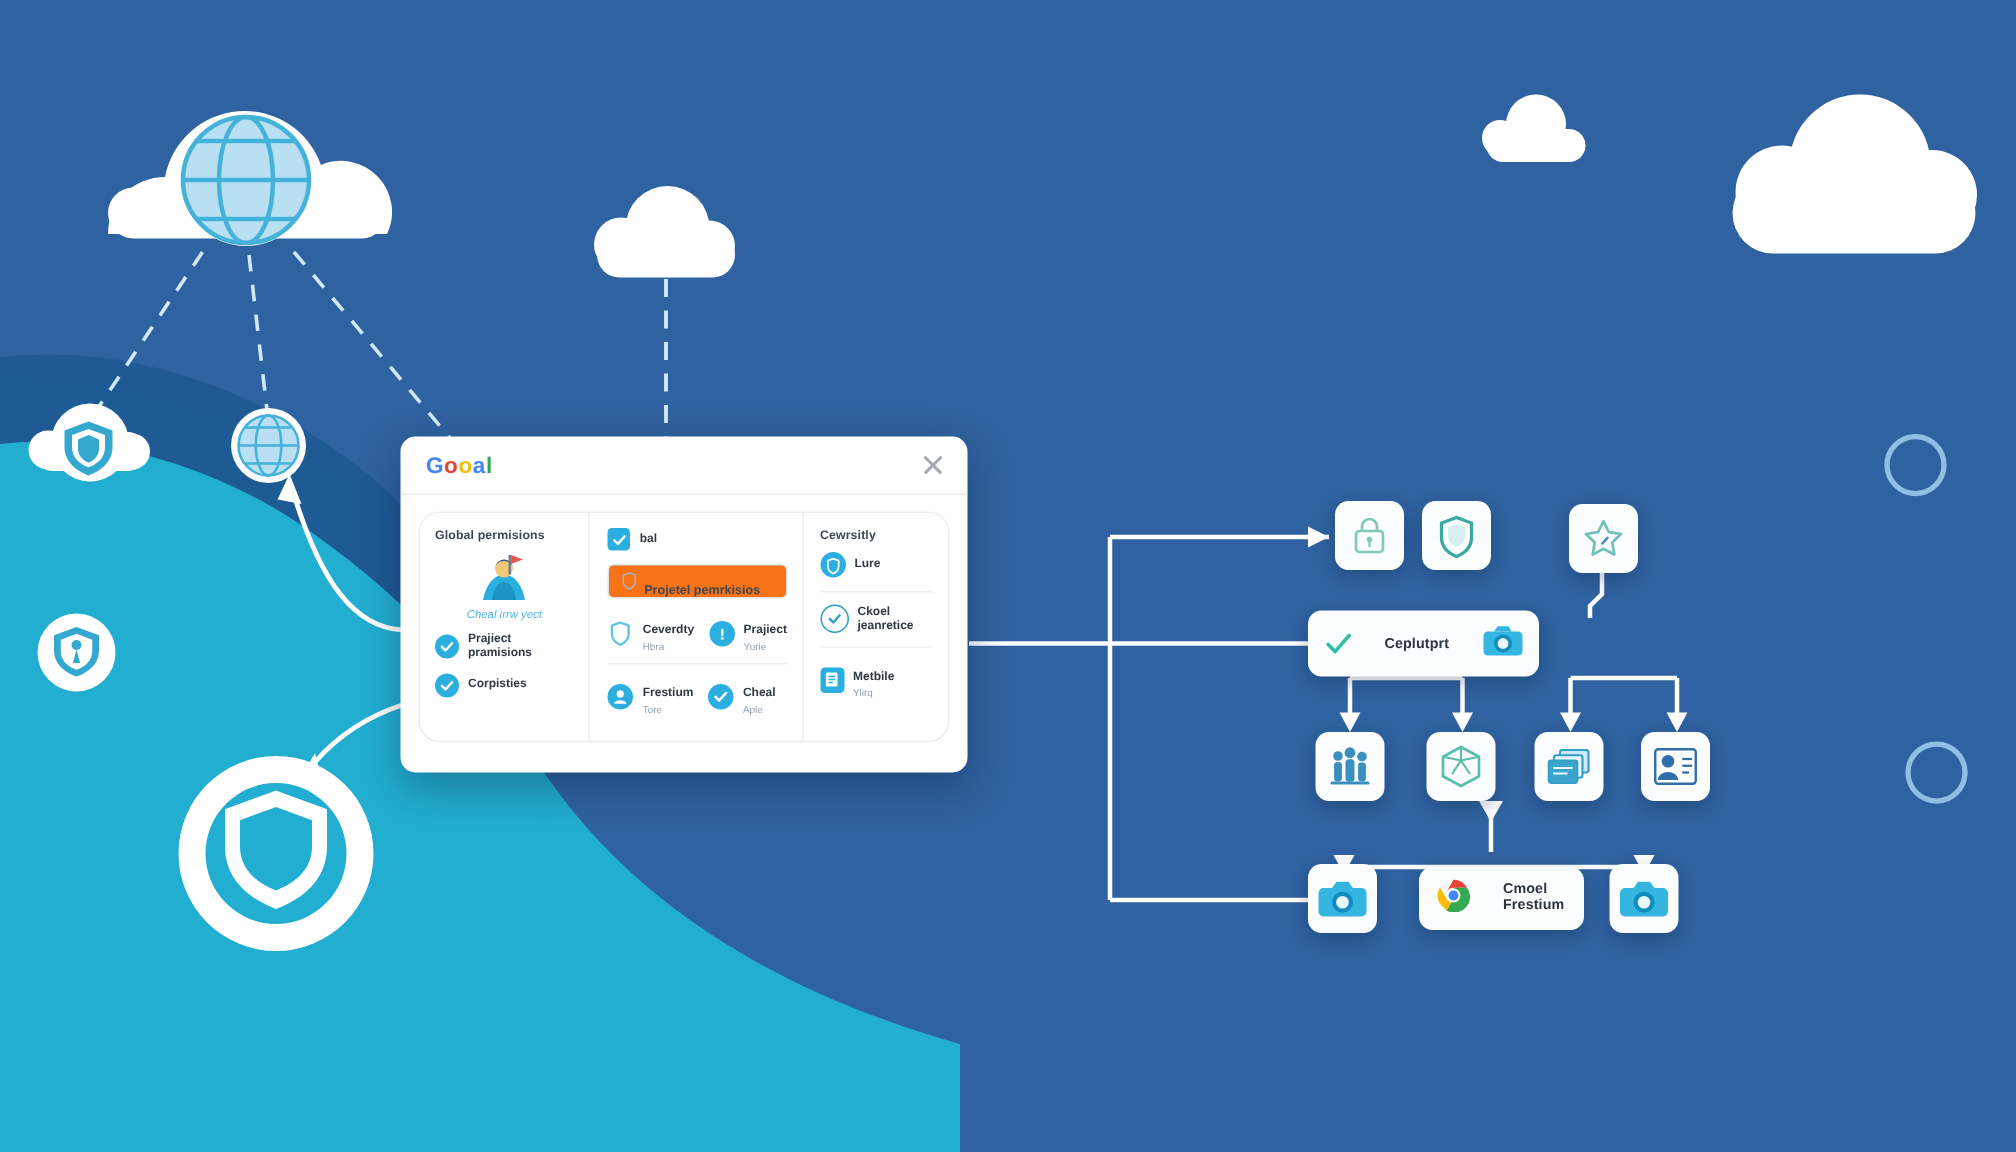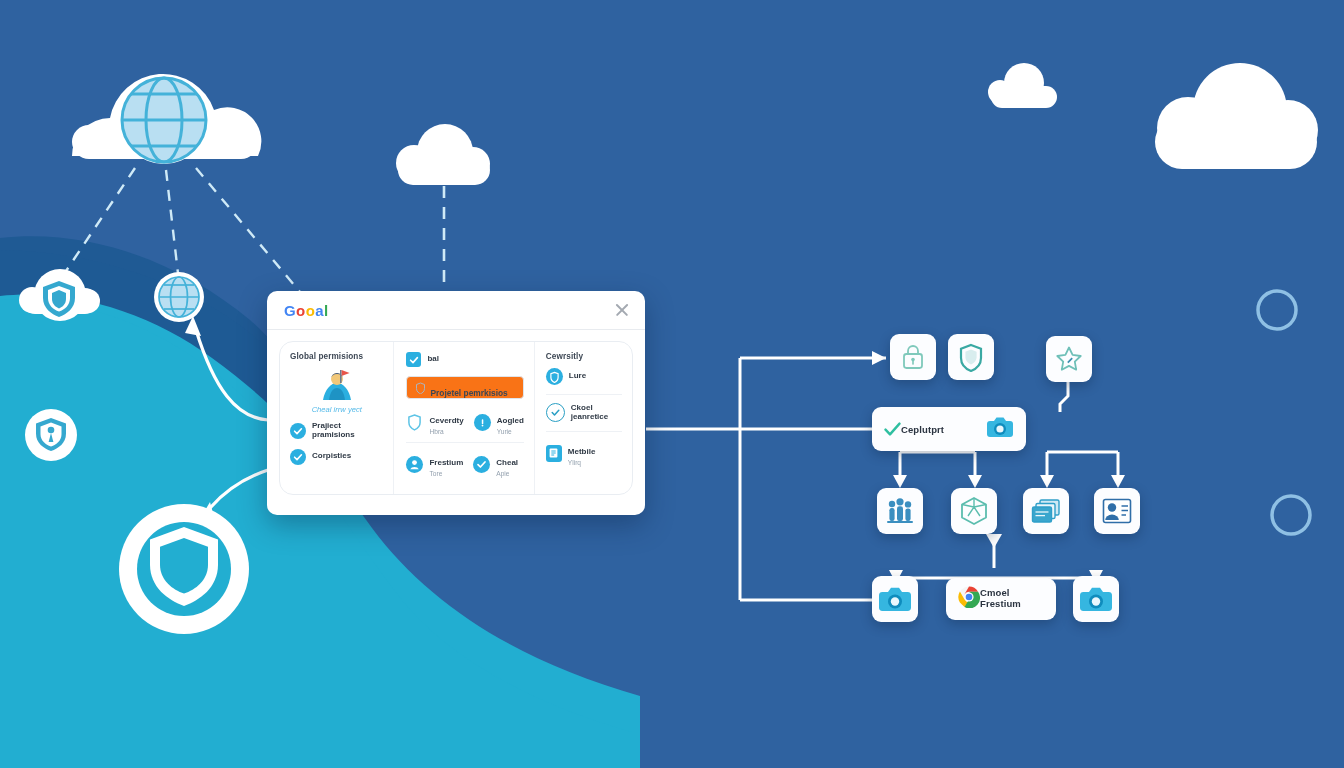--- a/index.html
+++ b/index.html
@@ -76,21 +76,21 @@
   .ic-doc{width:16px;height:17px;border-radius:3px;background:#2bafe0;flex:0 0 auto;
     display:flex;align-items:center;justify-content:center;}
 
   
   .node{
     position:absolute;background:#fcfdff;border-radius:9px;
     box-shadow:0 4px 12px rgba(8,25,50,.28);
     display:flex;align-items:center;justify-content:center;
   }
   .node-sq{width:46px;height:46px;}
-  .node-card{height:44px;display:flex;align-items:center;gap:0;padding:0 12px;justify-content:flex-start;}
+  .node-card{height:44px;display:flex;align-items:center;gap:22px;padding:0 12px;justify-content:flex-start;}
   .node-lbl{font-size:9.5px;color:#2a3340;font-weight:700;letter-spacing:.1px;white-space:nowrap;}
   .node-lbl.two{line-height:1.12;white-space:normal;}
 
   .tick-green svg{display:block}
   .box-empty{width:16px;height:16px;border:1.4px solid #9aa5b2;border-radius:3px;flex:0 0 auto;
     display:flex;align-items:center;justify-content:center;}
 
   .flow-svg{position:absolute;left:0;top:0;width:1344px;height:768px;pointer-events:none;}
 </style>
 </head>
@@ -312,21 +312,21 @@
               </span>
             </div>
             <div class="opt">
               <span class="ic-circle">
                 <svg width="11" height="11" viewBox="0 0 11 11">
                     <rect x="4.8" y="2.2" width="1.5" height="5" rx=".7" fill="#fff"></rect>
                     <circle cx="5.5" cy="8.6" r=".9" fill="#fff"></circle>
                   </svg>
               </span>
               <span>
-                <span class="opt-txt">Aogled</span>
+                <span class="opt-txt">Prajiect</span>
                 <span class="opt-sub" style="display:block">Yurie</span>
               </span>
             </div>
           </div>
 
           <div class="hsep"></div>
 
           <div class="row2">
             <div class="opt">
               <span class="ic-circle">

